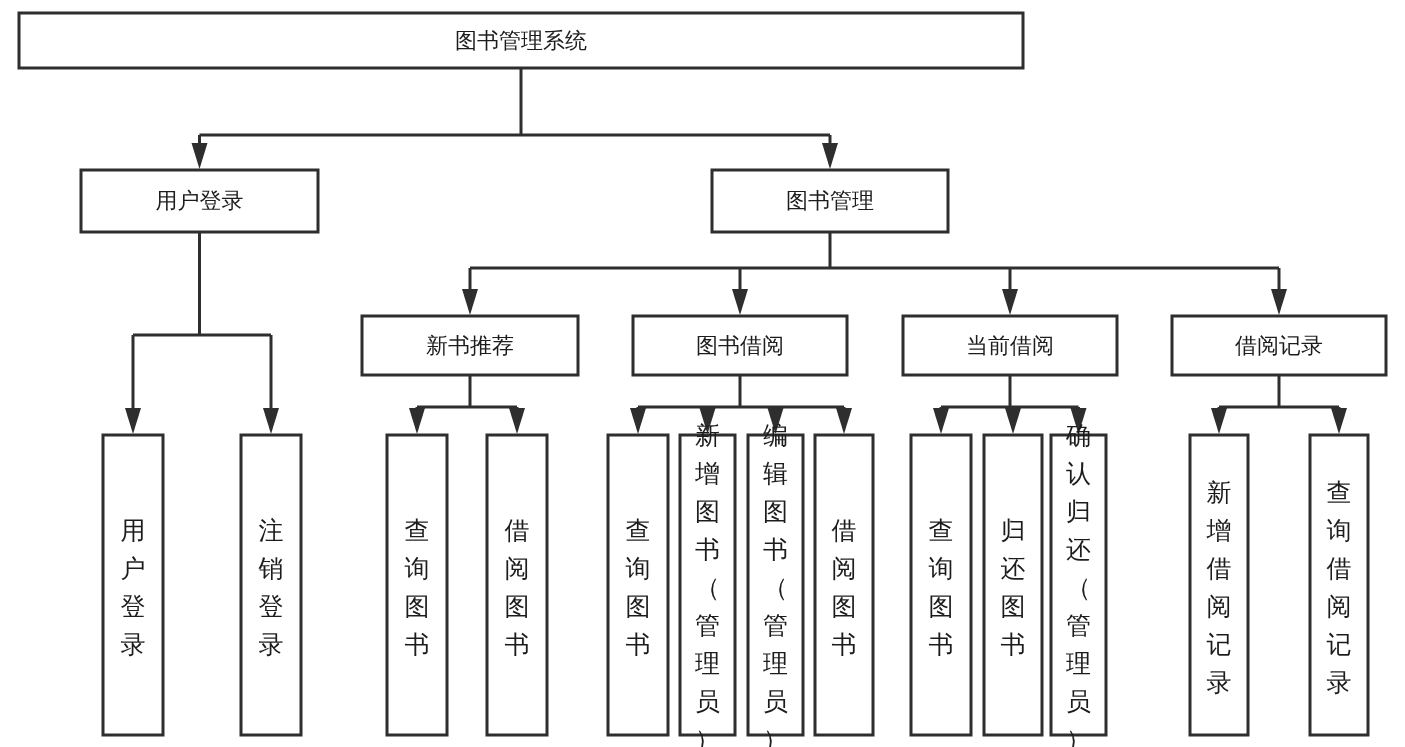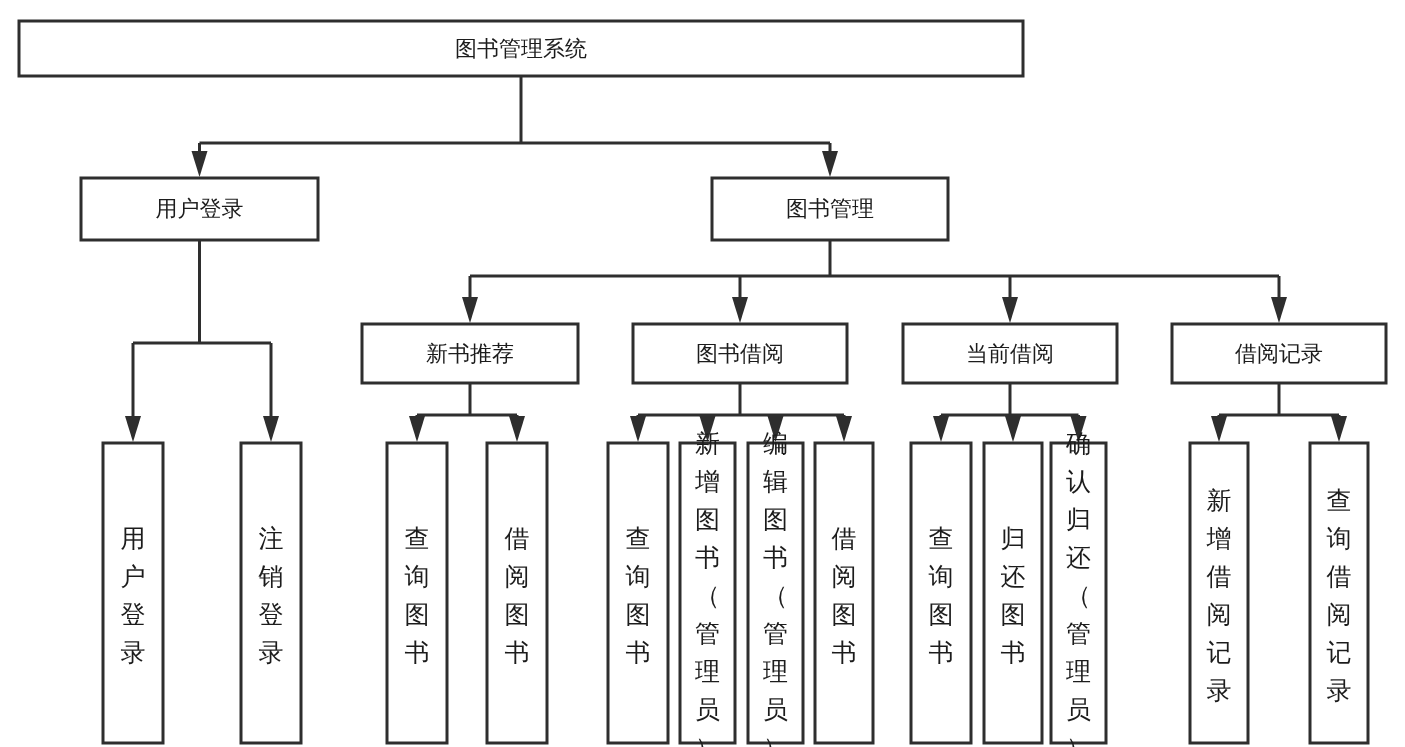--- a/index.html
+++ b/index.html
@@ -14,21 +14,20 @@
     overflow: hidden;
     font-family: "DejaVu Sans", "Liberation Sans", sans-serif;
     position: relative;
   }
   #diagram-root {
     position: absolute;
     left: 0;
     top: 0;
     width: 1405px;
     height: 674px;
-    margin-top: 8px;
   }
   svg.diagram-canvas {
     display: block;
     width: 1405px;
     height: 747px;
   }
   .node-box {
     fill: #ffffff;
     stroke: #2e2e2e;
     stroke-width: 3;

